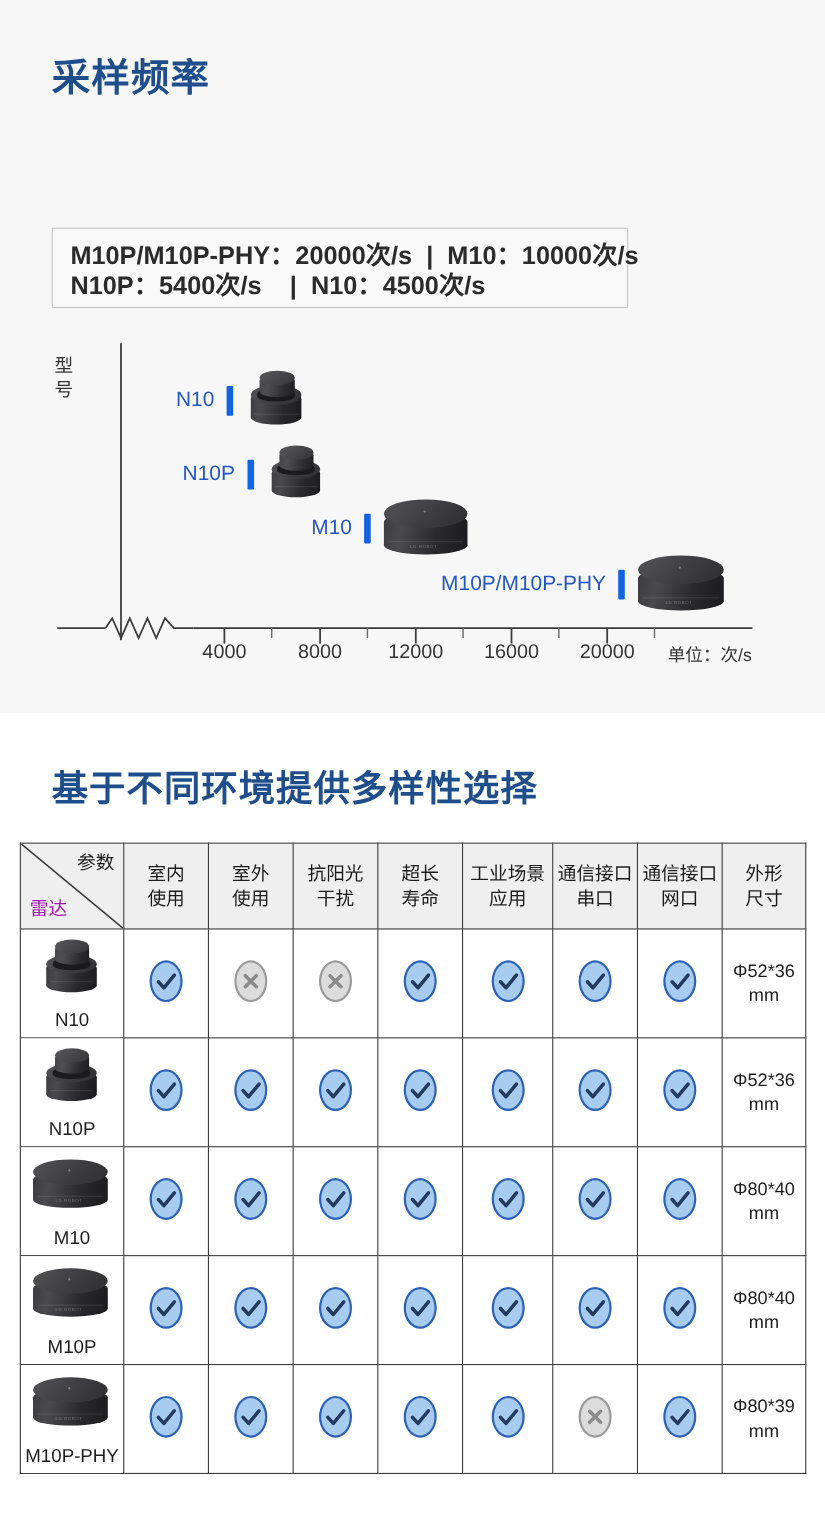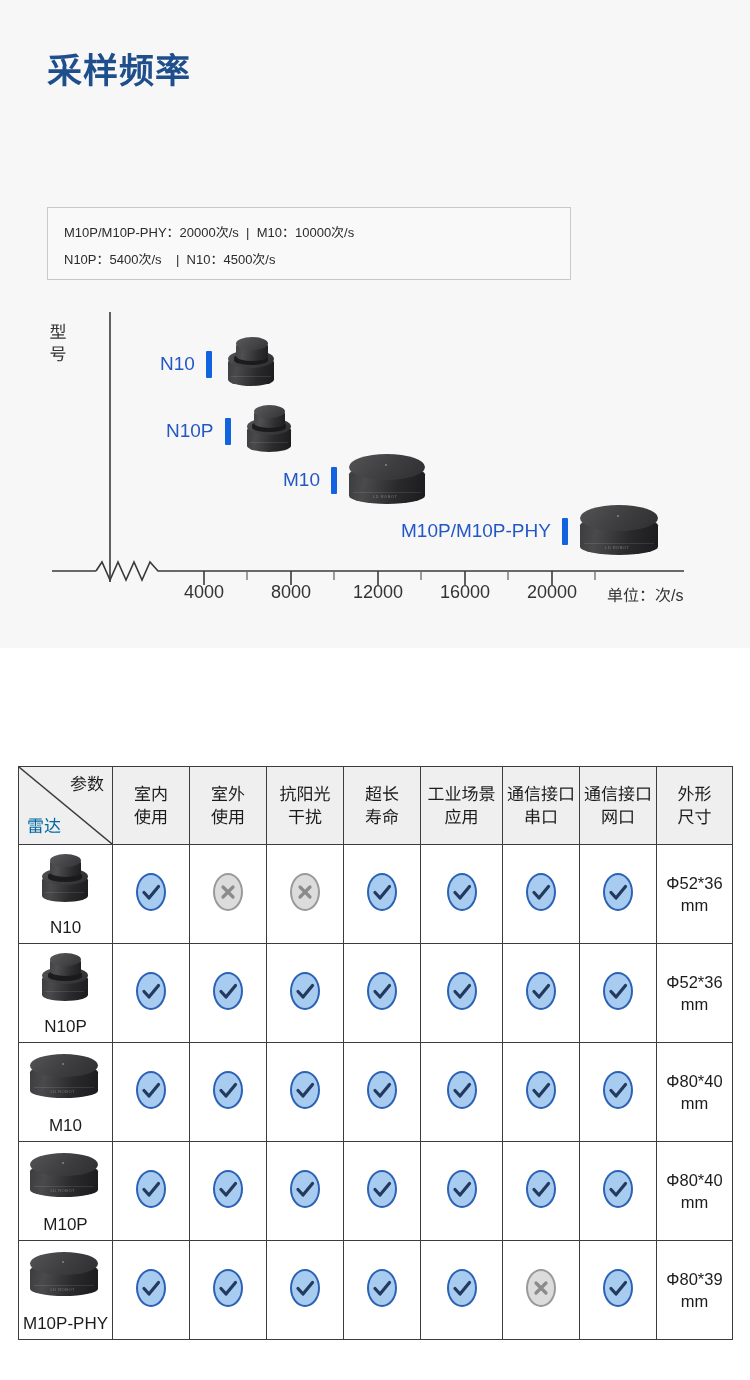--- a/index.html
+++ b/index.html
@@ -47,24 +47,25 @@
     position: absolute;
     left: 47px;
     top: 207px;
     width: 524px;
     height: 73px;
     border: 1px solid #c8c8c8;
     background: #f9f9f9;
     padding: 11px 0 0 16px;
   }
   .spec-line {
-    font-size: 13px;
+    font-size: 23px;
     line-height: 27px;
     color: #2b2b2b;
     white-space: pre;
+    font-weight: bold;
   }
 
   
   .chart {
     position: absolute;
     left: 0;
     top: 300px;
     width: 750px;
     height: 320px;
   }
@@ -214,21 +215,21 @@
   .corner-cell .p1 {
     position: absolute;
     right: 8px; top: 6px;
     font-size: 17px;
     color: #1c1c1c;
   }
   .corner-cell .p2 {
     position: absolute;
     left: 8px; bottom: 6px;
     font-size: 17px;
-    color: #0369a1;
+    color: #a21caf;
   }
 
   table.cmp tbody td { height: 99px; background: #ffffff; }
   td.model-cell {
     background: #efefef;
     position: relative;
     padding: 0;
   }
   .model-img {
     position: absolute;
@@ -367,20 +368,21 @@
         <span class="seam" style="left:4px;  top:40px; width:70px;"></span>
         <span class="logo" style="left:25px; top:42px;">LD ROBOT</span>
       </span>
     </div>
 
   </div>
 </div>
 
 <div class="section-table">
 
+  <div class="table-title">基于不同环境提供多样性选择</div>
 
   <table class="cmp">
     <colgroup>
       <col style="width:94px">
         <col style="width:77px">
         <col style="width:77px">
         <col style="width:77px">
       <col style="width:77px">
         <col style="width:82px">
         <col style="width:77px">

